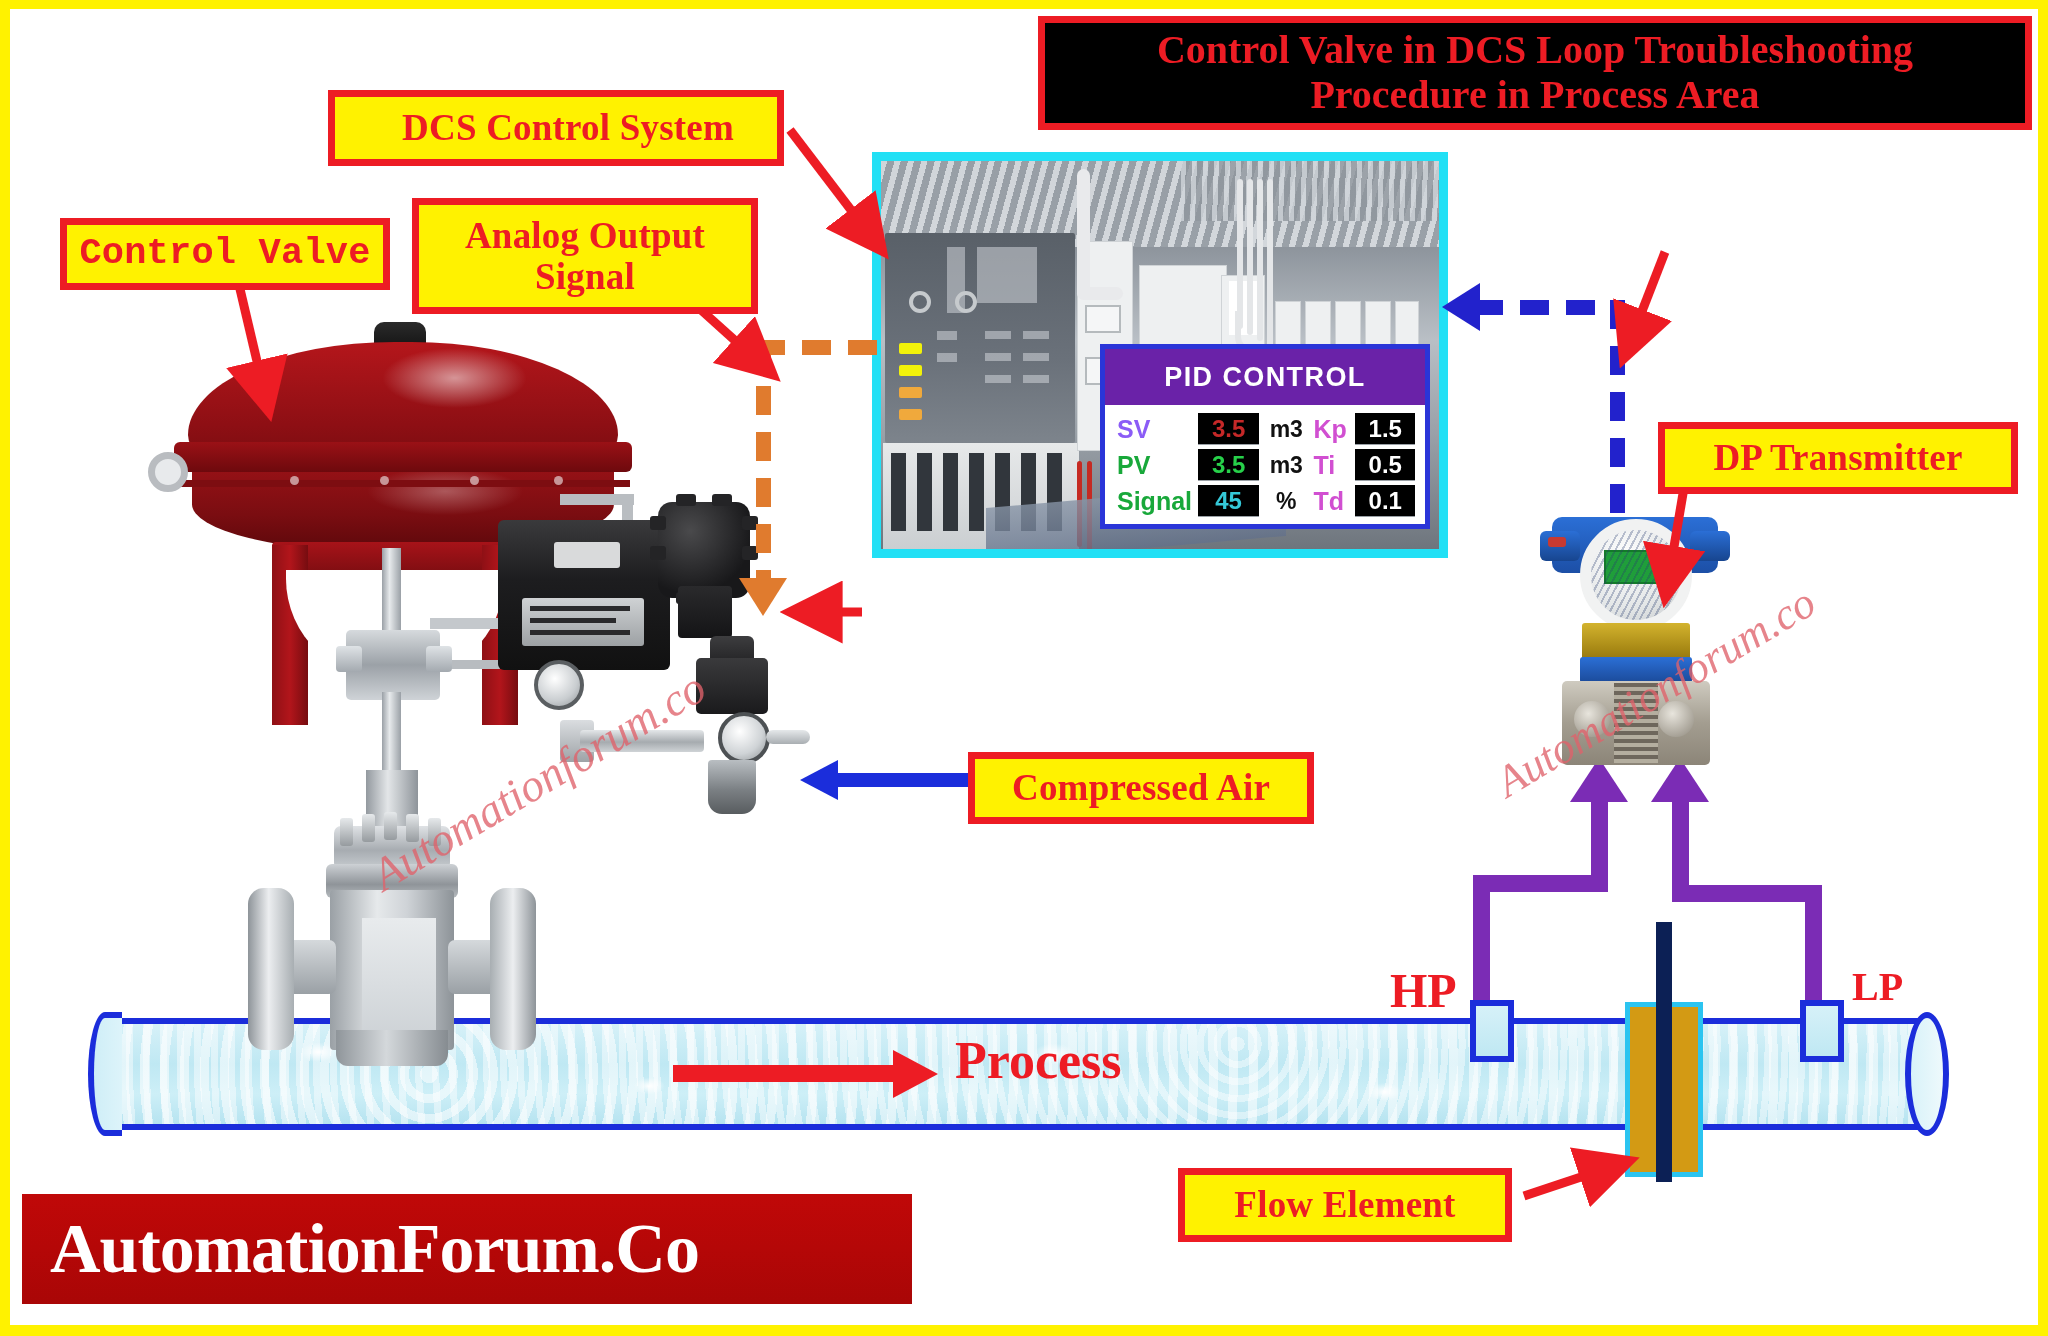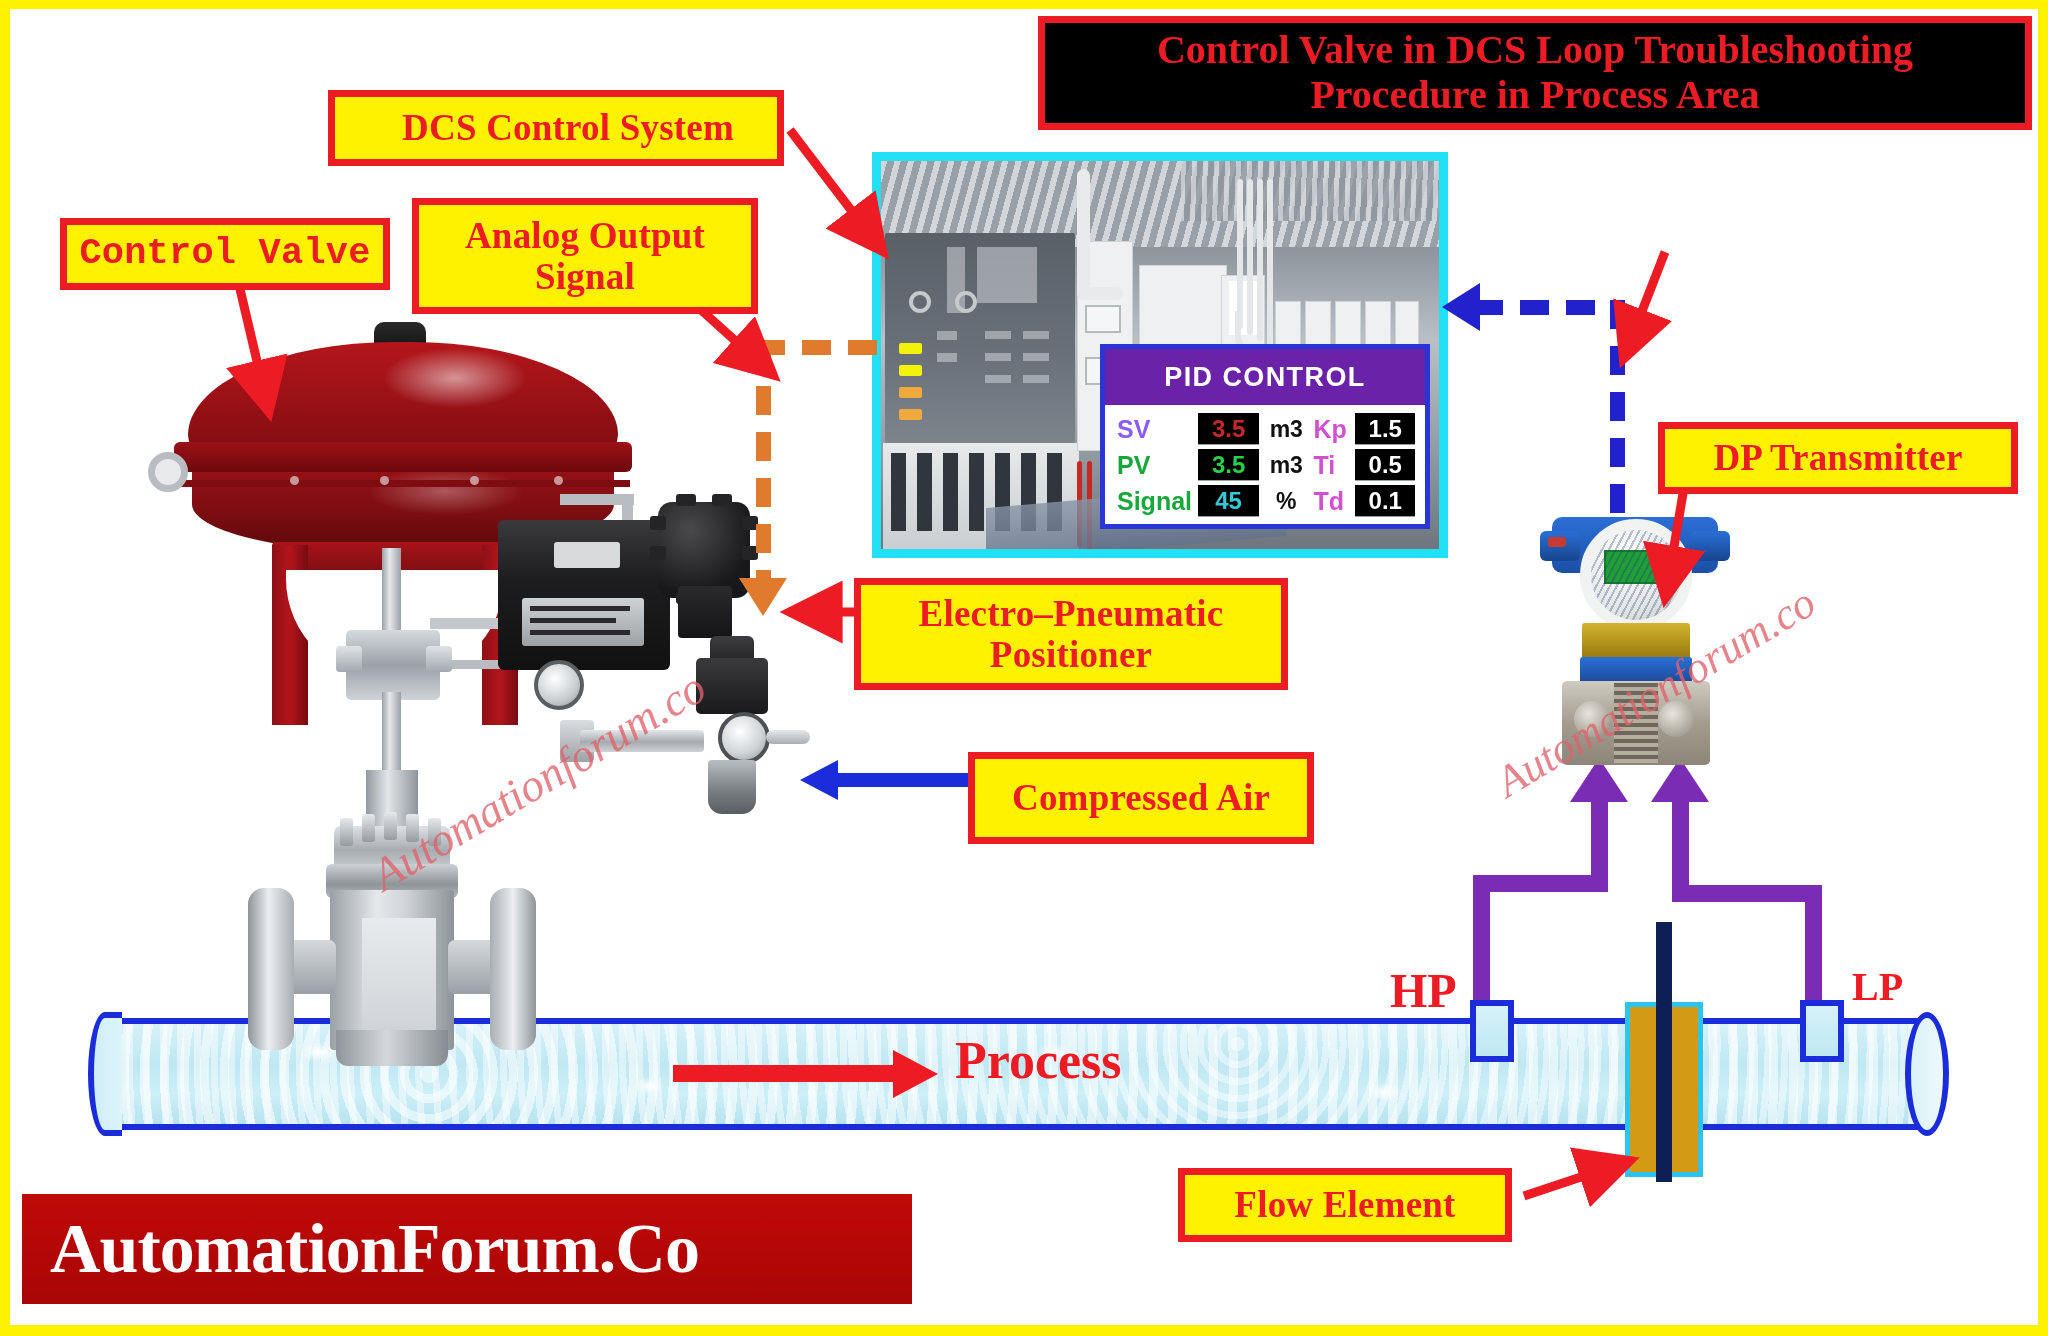--- a/index.html
+++ b/index.html
@@ -609,28 +609,22 @@
   <div class="label-box" style="left:412px; top:198px; width:346px; height:116px; font-size:37px;">
     <div>
       <div>Analog Output</div>
       <div>Signal</div>
     </div>
   </div>
 
 
   <div class="label-box" style="left:1658px; top:422px; width:360px; height:72px; font-size:37px;">DP Transmitter</div>
 
-  <div class="label-box" style="left:854px; top:578px; width:434px; height:112px; font-size:37px;">
-    <div>
-      <div>Electro–Pneumatic</div>
-      <div>Positioner</div>
-    </div>
-  </div>
-
-  <div class="label-box" style="left:968px; top:752px; width:346px; height:92px; font-size:37px;">Compressed Air</div>
+
+  <div class="label-box" style="left:968px; top:752px; width:346px; height:72px; font-size:37px;">Compressed Air</div>
 
   <div class="label-box" style="left:1178px; top:1168px; width:334px; height:74px; font-size:37px;">Flow Element</div>
 
   <div class="wm" style="left:376px; top:852px; font-size:46px; transform:rotate(-31deg);">Automationforum.co</div>
   <div class="wm" style="left:1500px; top:760px; font-size:44px; transform:rotate(-31deg);">Automationforum.co</div>
 
   <div id="logo">
     <span id="logo-text">AutomationForum.Co</span>
   </div>
 

